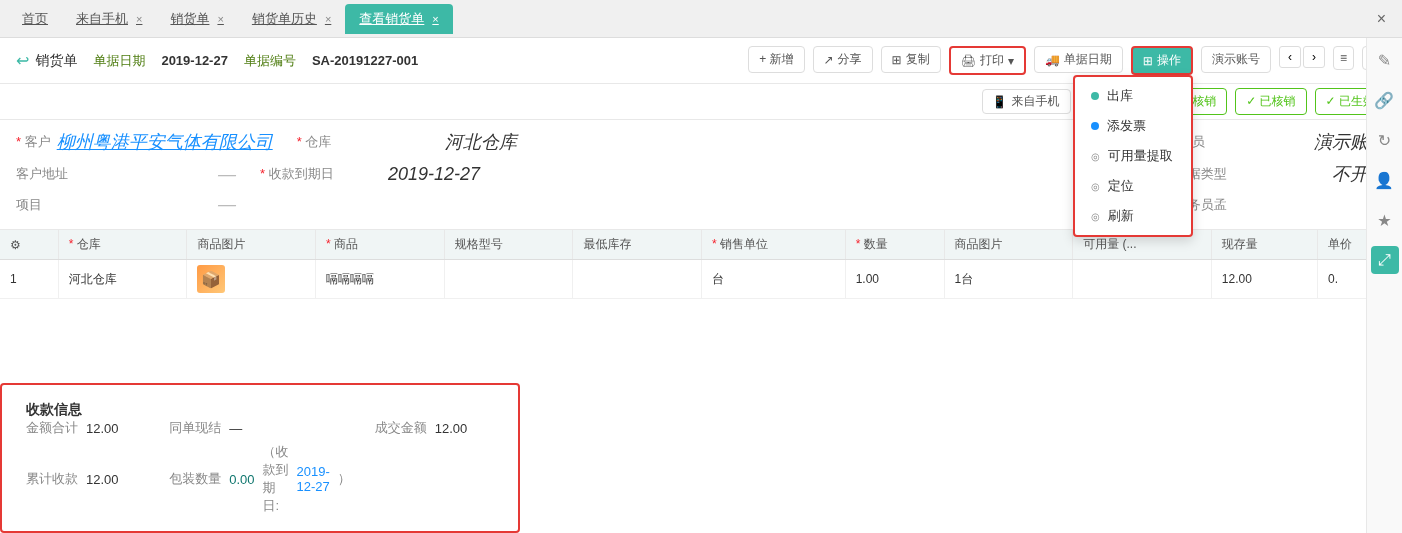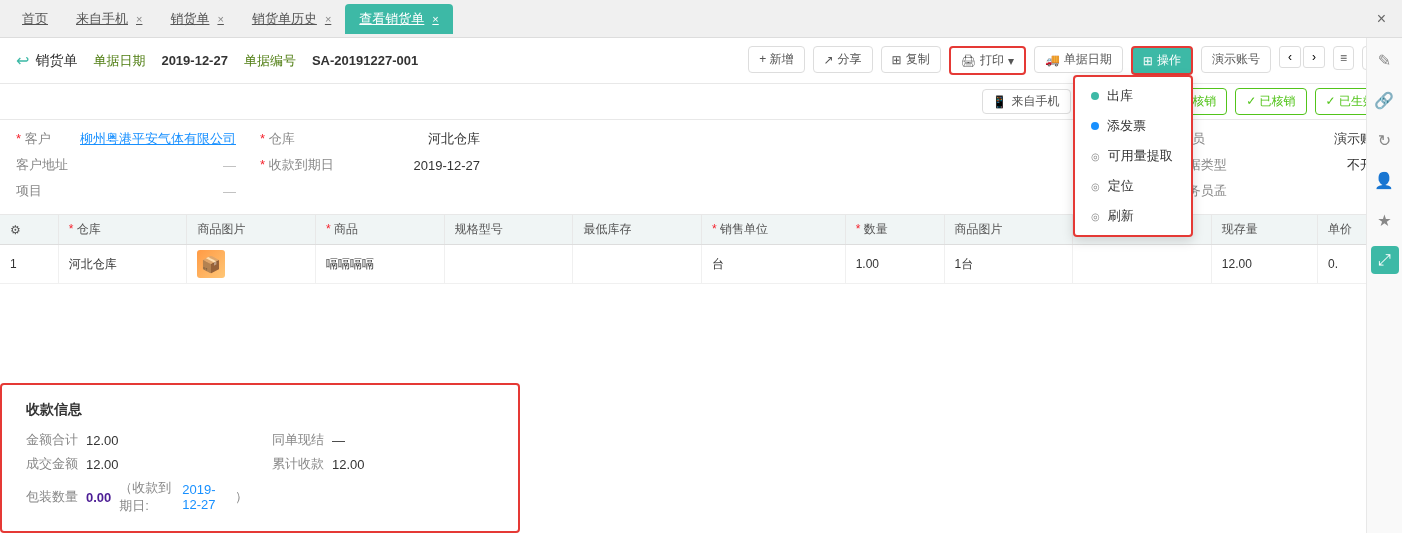--- a/index.html
+++ b/index.html
@@ -106,21 +106,21 @@
       background: #fff;
     }
     .form-row {
       display: flex; align-items: center; gap: 24px; margin-bottom: 8px;
     }
     .form-field {
       display: flex; align-items: center; gap: 6px; min-width: 220px; justify-content: space-between;
     }
     .form-label { color: #888; white-space: nowrap; font-size: 13px; }
     .form-label.required::before { content: '* '; color: #f5222d; }
-    .form-value { color: #333; font-size: 13px; }
+    .form-value { color: #333; font-size: 18px; font-style: italic; }
     .form-link { color: #1890ff; text-decoration: underline; cursor: pointer; }
     .form-muted { color: #bbb; }
 
     .add-note-btn {
       display: flex; align-items: center; gap: 3px;
       color: #ff7a00; cursor: pointer; font-size: 13px;
     }
     .add-note-btn .plus { font-size: 15px; font-weight: bold; }
 
     
@@ -151,31 +151,31 @@
     }
 
     
     .receipt-section {
       position: absolute; bottom: 0; left: 0;
       border: 2px solid #e53935; border-radius: 4px;
       background: #fff; padding: 16px 24px;
       width: 520px; z-index: 10;
     }
     .receipt-title {
-      font-size: 14px; font-weight: bold; color: #333; margin-bottom: 12px;
+      font-size: 14px; font-weight: bold; color: #333; 
     }
     .receipt-grid {
-      display: grid; grid-template-columns: 1fr 1fr; gap: 6px 24px;
+      display: grid; grid-template-columns: 1fr 1fr 1fr; gap: 6px 24px;
     }
     .receipt-row {
       display: flex; align-items: center; gap: 8px; font-size: 13px;
     }
     .receipt-label { color: #888; white-space: nowrap; }
     .receipt-value { color: #333; }
-    .receipt-value.red { color: #4c1d95; font-weight: bold; }
+    .receipt-value.red { color: #0f766e; }
     .receipt-value.date { color: #1890ff; }
 
     
     .right-sidebar {
       position: absolute; right: 0; top: 0; bottom: 0;
       width: 36px; background: #f9f9f9; border-left: 1px solid #e8e8e8;
       display: flex; flex-direction: column; align-items: center; padding: 8px 0; gap: 12px;
     }
     .sidebar-icon {
       width: 28px; height: 28px; border-radius: 4px; display: flex;

